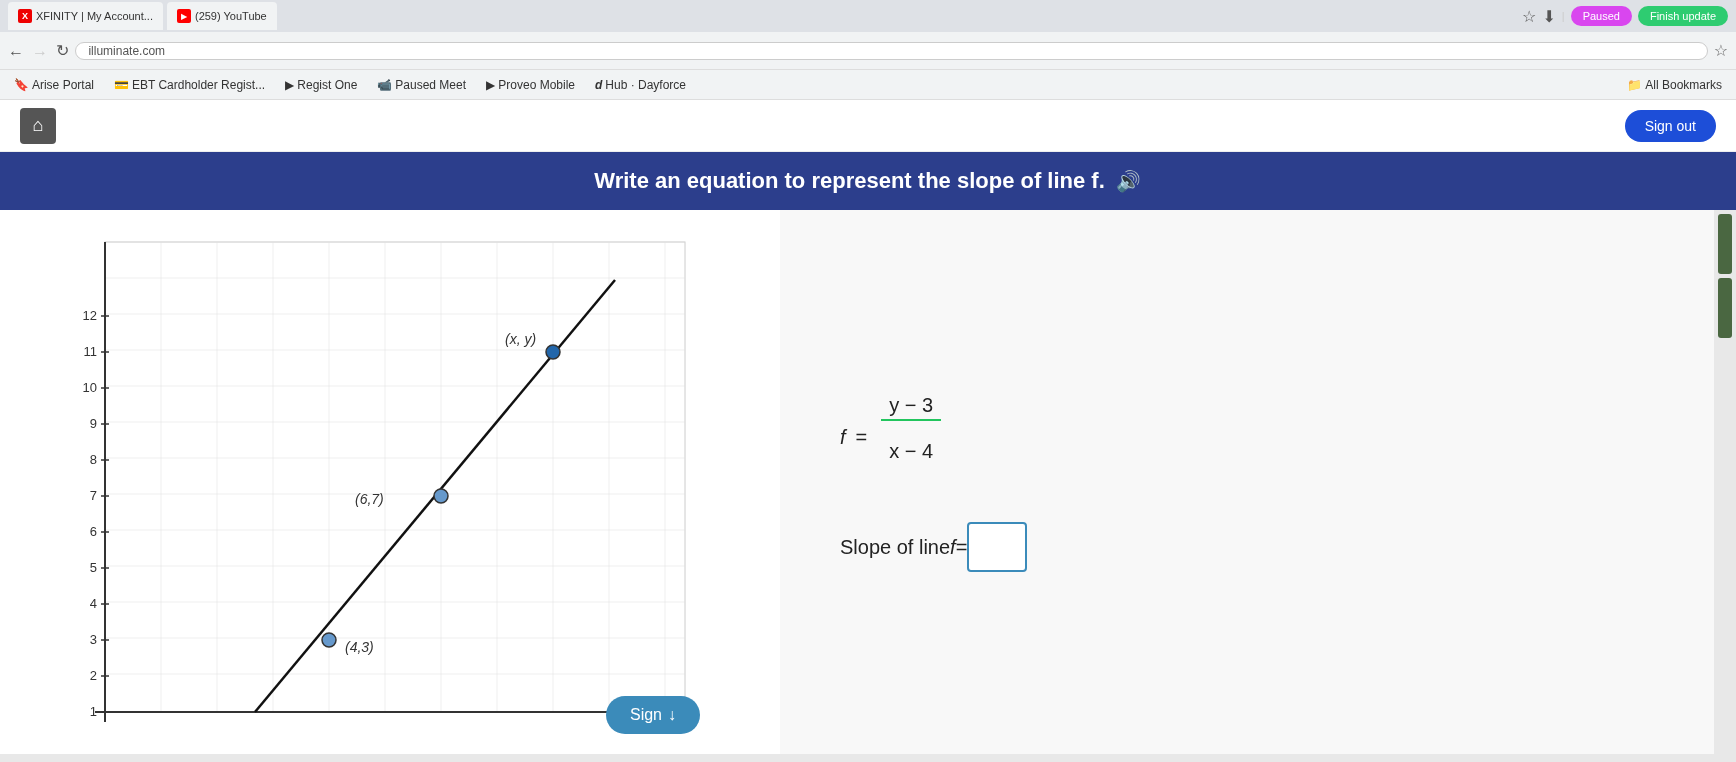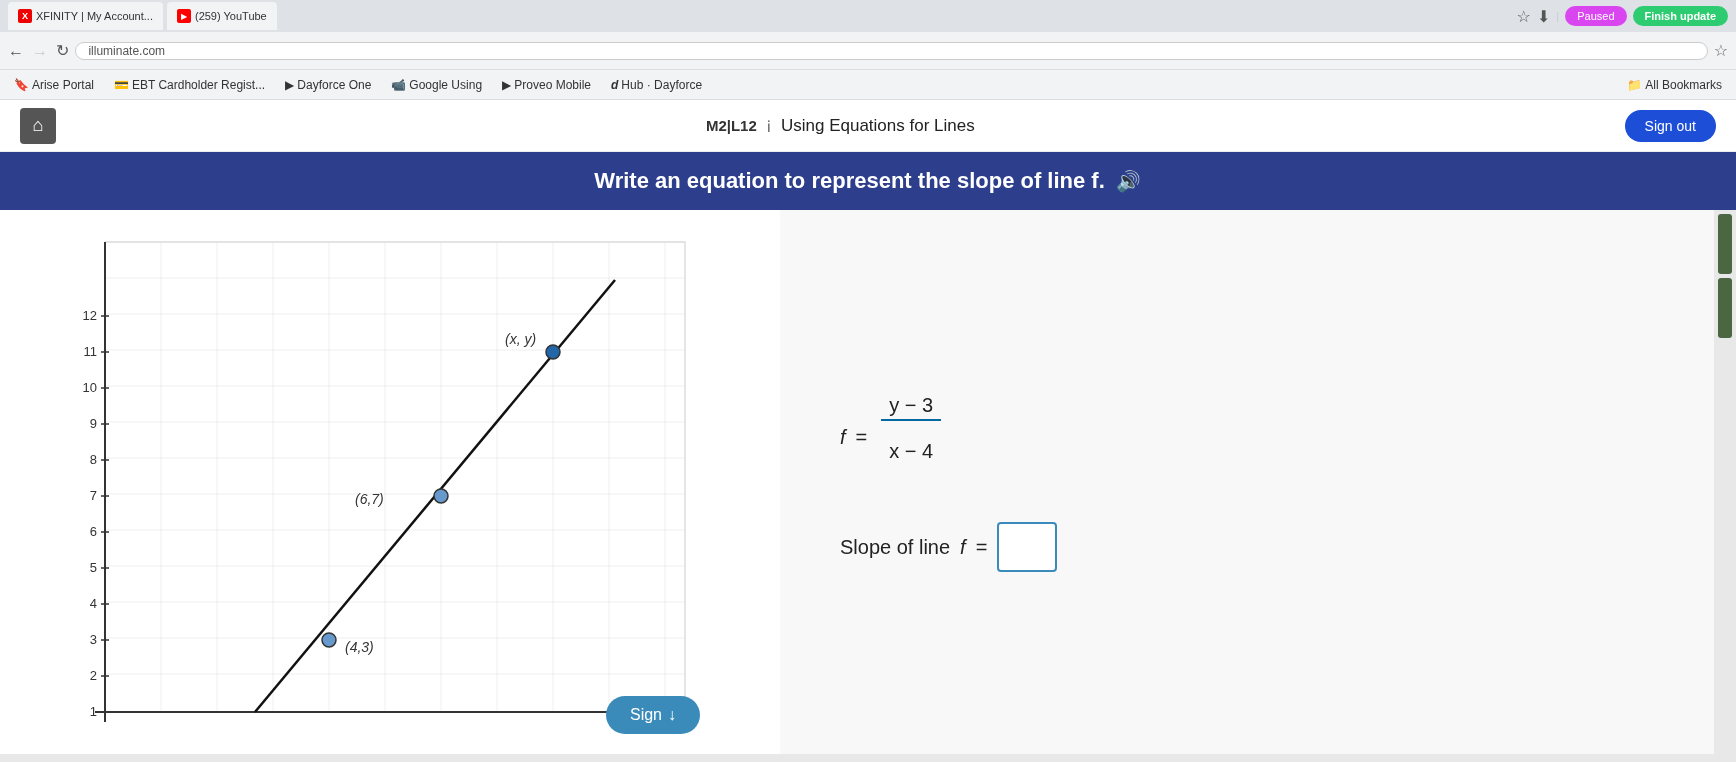--- a/index.html
+++ b/index.html
@@ -142,21 +142,20 @@
     }
 
     .finish-btn {
       background: #2ecc71;
       color: white;
       border: none;
       border-radius: 12px;
       padding: 4px 12px;
       font-size: 11px;
       cursor: pointer;
-      font-weight: bold;
     }
 
     
     .main-content {
       background: #f0f0f0;
       height: calc(762px - 160px);
       display: flex;
       flex-direction: column;
     }
 
@@ -239,36 +238,35 @@
 
     .fraction-container {
       display: inline-flex;
       flex-direction: column;
       align-items: center;
       font-size: 22px;
       margin-left: 4px;
     }
 
     .fraction-numerator {
-      border-bottom: 2px solid #0369a1;
+      border-bottom: 2px solid #22c55e;
       padding: 2px 8px;
       font-size: 20px;
     }
 
     .fraction-denominator {
       padding: 19px 8px;
       font-size: 20px;
     }
 
     .slope-block {
       font-size: 20px;
       color: #222;
       display: flex;
       align-items: center;
-      gap: 10px;
     }
 
     .slope-input-box {
       width: 60px;
       height: 50px;
       border: 2px solid #3b8bba;
       border-radius: 4px;
       background: white;
       display: inline-block;
     }
@@ -376,50 +374,45 @@
     <div class="bookmark-item">
       <span>🔖</span>
       <span>Arise Portal</span>
     </div>
     <div class="bookmark-item">
       <span>💳</span>
       <span>EBT Cardholder Regist...</span>
     </div>
     <div class="bookmark-item">
       <span>▶</span>
-      <span>Dayforce One</span>
+      <span>Regist One</span>
     </div>
     <div class="bookmark-item">
       <span>📹</span>
-      <span>Google Using</span>
+      <span>Paused Meet</span>
     </div>
     <div class="bookmark-item">
       <span>▶</span>
       <span>Proveo Mobile</span>
     </div>
     <div class="bookmark-item">
       <span style="font-style:italic; font-weight:bold;">d</span>
       <span>Hub · Dayforce</span>
     </div>
     <div style="flex:1"></div>
     <div class="bookmark-item">
       <span>📁</span>
       <span>All Bookmarks</span>
     </div>
   </div>
 </div>
 
 <div class="page-topbar">
   <div class="page-topbar-left">
     <div class="home-icon-box">⌂</div>
-  </div>
-  <div class="page-topbar-center">
-    <span class="breadcrumb-module">M2|L12</span>
-    <span class="info-icon">ℹ</span>
-    <span class="lesson-title">Using Equations for Lines</span>
   </div>
   <button class="sign-out-btn">Sign out</button>
 </div>
 
 <div class="main-content">
 
   <div class="question-header">
     <span>Write an equation to represent the slope of line f.</span>
     <span class="audio-icon">🔊</span>
   </div>

